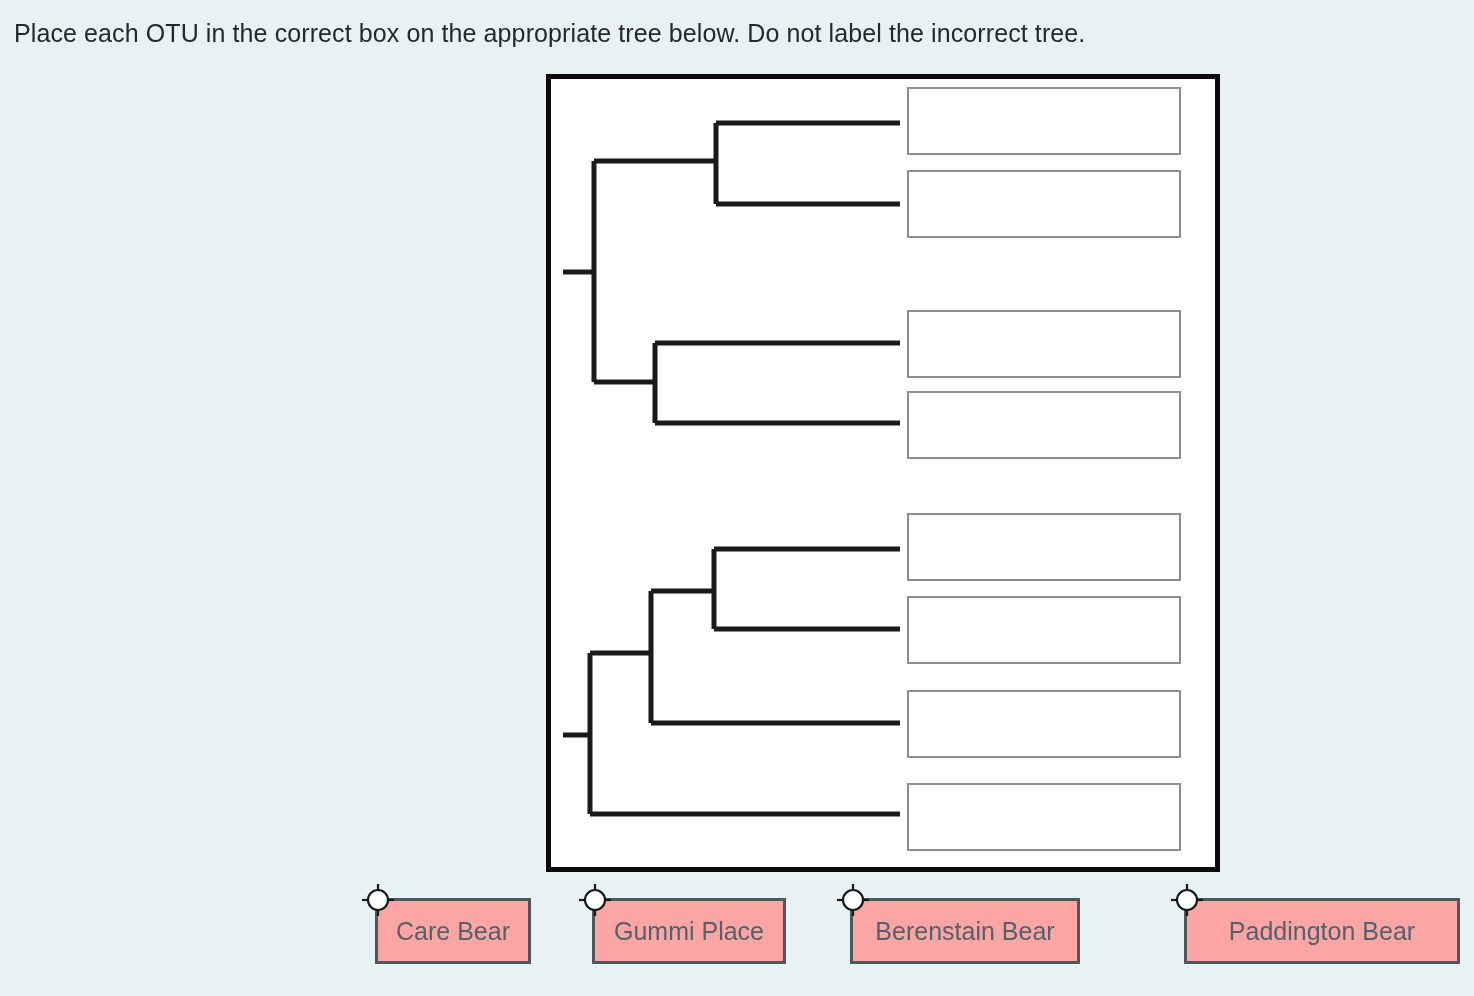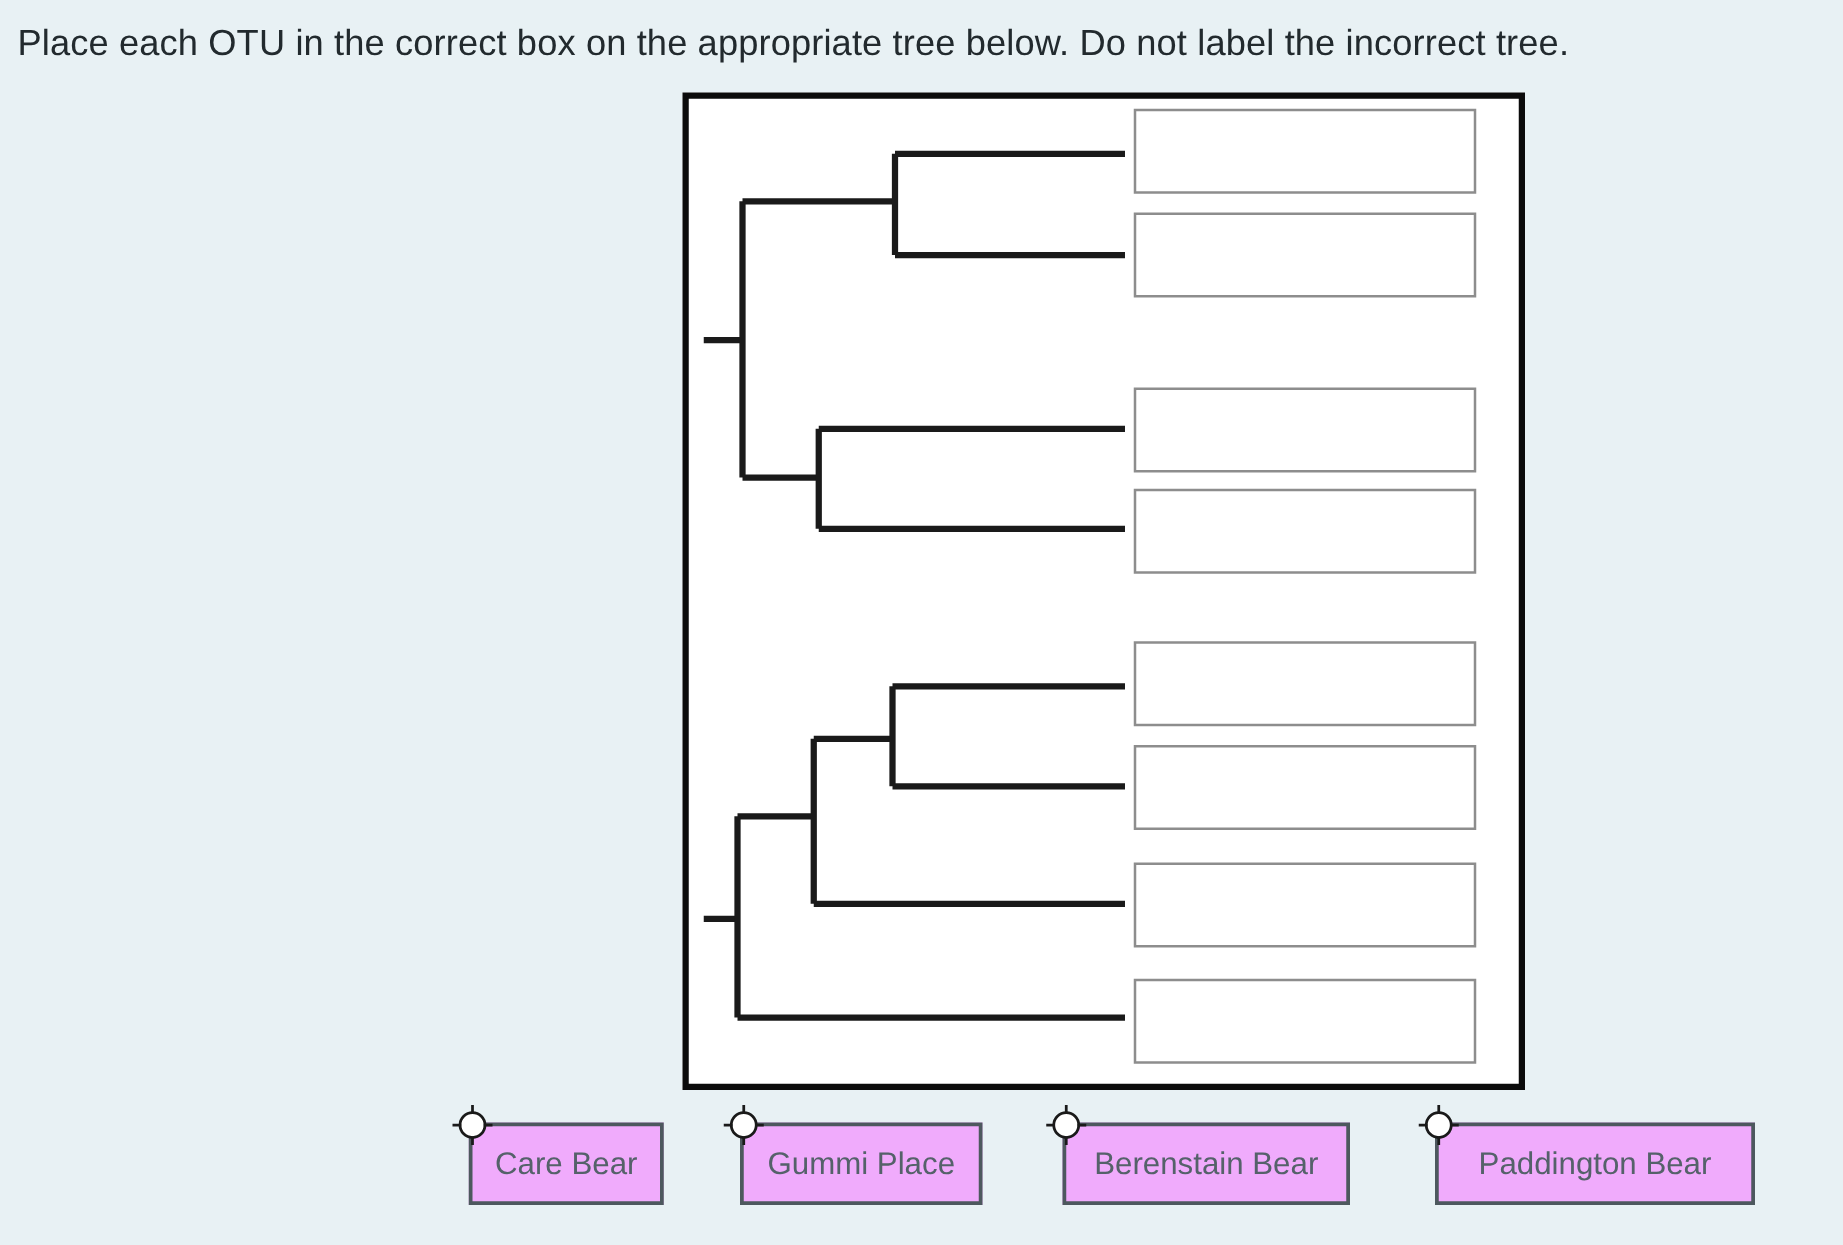--- a/index.html
+++ b/index.html
@@ -14,21 +14,21 @@
     font-family: "Liberation Sans", sans-serif;
     overflow: hidden;
     position: relative;
   }
 
   
   #instruction {
     position: absolute;
     left: 14px;
     top: 18px;
-    font-size: 29px;
+    font-size: 25px;
     line-height: 1.2;
     color: #222a2e;
     white-space: nowrap;
     letter-spacing: 0.1px;
   }
 
   
   #tree-panel {
     position: absolute;
     left: 546px;
@@ -52,21 +52,21 @@
   .drop-box {
     position: absolute;
     background: #ffffff;
     border: 2px solid #8d8d8d;
     box-sizing: border-box;
   }
 
   
   .otu-chip {
     position: absolute;
-    background: #f0abfc;
+    background: #fca5a5;
     border: 3px solid #4d585e;
     box-sizing: border-box;
     display: flex;
     align-items: center;
     justify-content: center;
     color: #55616a;
     font-size: 25px;
     white-space: nowrap;
     cursor: move;
   }
@@ -168,21 +168,21 @@
   <svg class="drag-handle" viewBox="0 0 36 36">
     <circle cx="18" cy="18" r="10" fill="#ffffff" stroke="#1a1a1a" stroke-width="2.2"></circle>
     <line x1="18" y1="2" x2="18" y2="9" stroke="#1a1a1a" stroke-width="2.2"></line>
     <line x1="18" y1="27" x2="18" y2="34" stroke="#1a1a1a" stroke-width="2.2"></line>
     <line x1="2" y1="18" x2="9" y2="18" stroke="#1a1a1a" stroke-width="2.2"></line>
     <line x1="27" y1="18" x2="34" y2="18" stroke="#1a1a1a" stroke-width="2.2"></line>
   </svg>
   <span class="chip-label">Berenstain Bear</span>
 </div>
 
-<div class="otu-chip" style="left:1148px; top:898px; width:256px; height:66px;">
+<div class="otu-chip" style="left:1184px; top:898px; width:276px; height:66px;">
   <svg class="drag-handle" viewBox="0 0 36 36">
     <circle cx="18" cy="18" r="10" fill="#ffffff" stroke="#1a1a1a" stroke-width="2.2"></circle>
     <line x1="18" y1="2" x2="18" y2="9" stroke="#1a1a1a" stroke-width="2.2"></line>
     <line x1="18" y1="27" x2="18" y2="34" stroke="#1a1a1a" stroke-width="2.2"></line>
     <line x1="2" y1="18" x2="9" y2="18" stroke="#1a1a1a" stroke-width="2.2"></line>
     <line x1="27" y1="18" x2="34" y2="18" stroke="#1a1a1a" stroke-width="2.2"></line>
   </svg>
   <span class="chip-label">Paddington Bear</span>
 </div>
 

